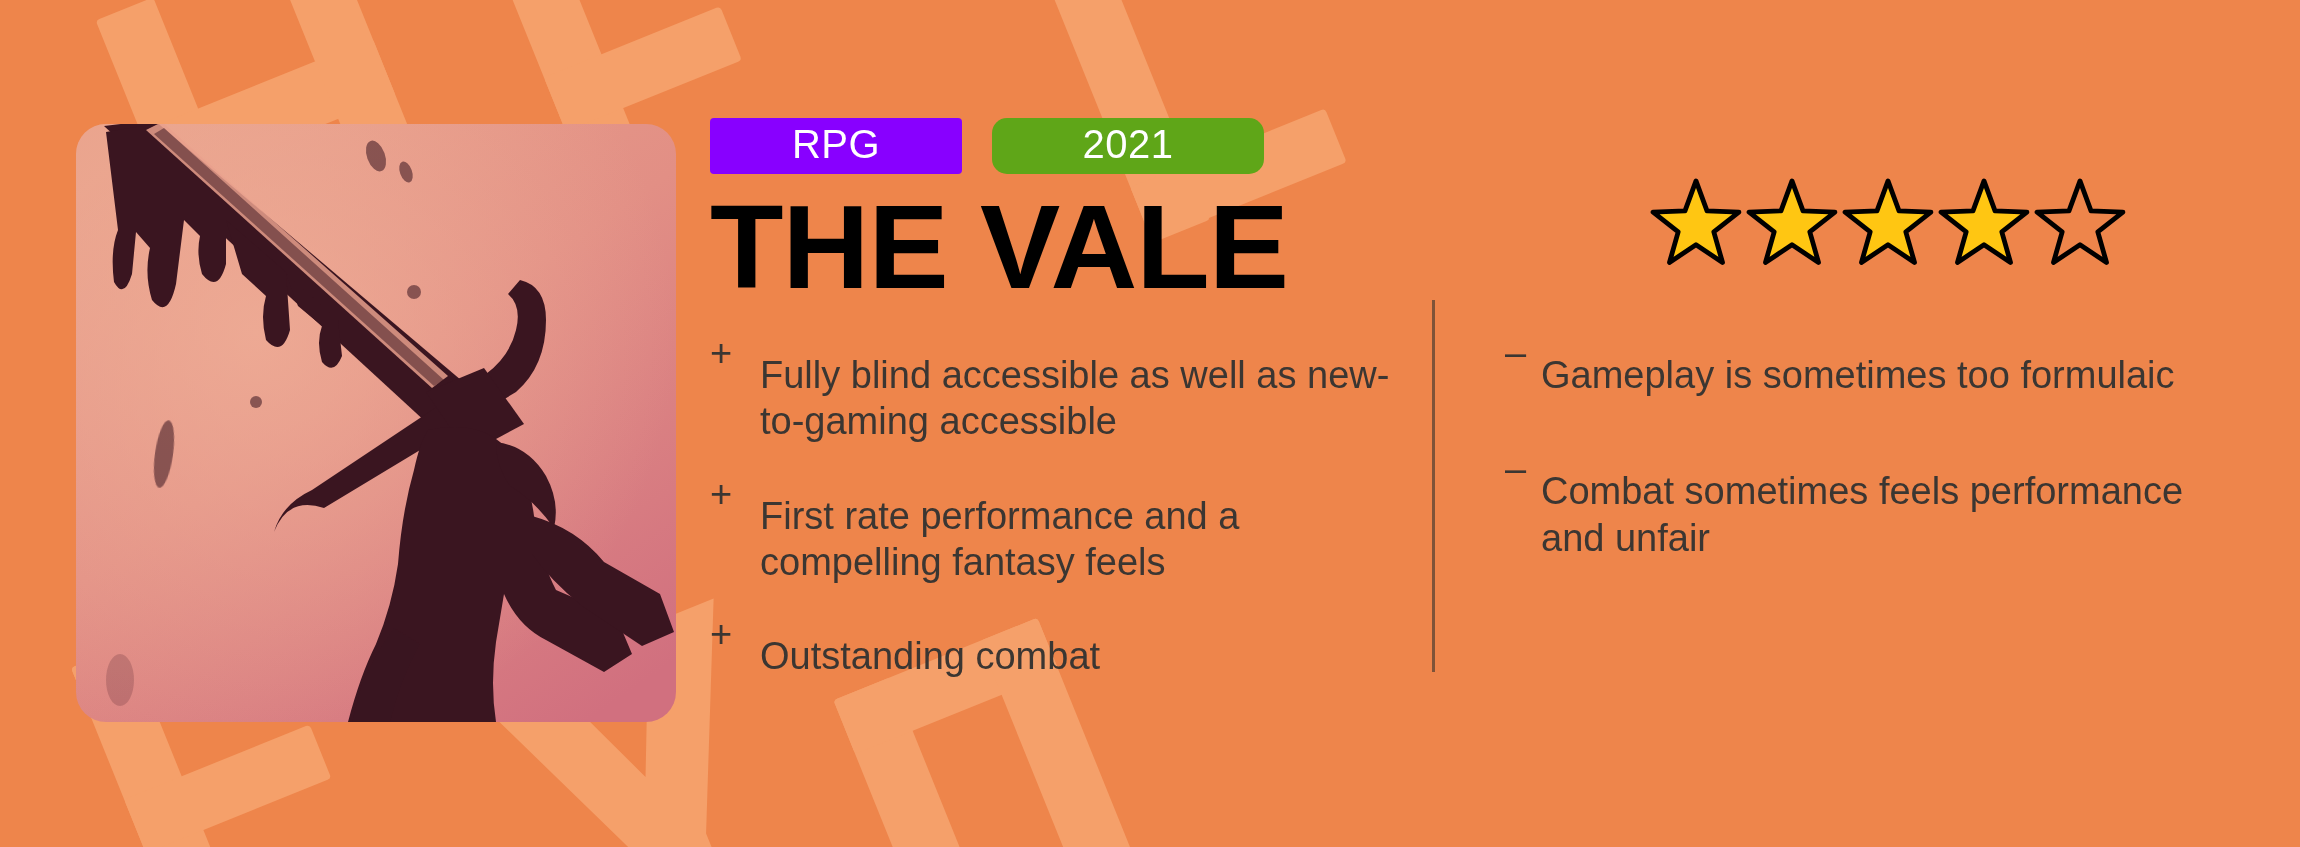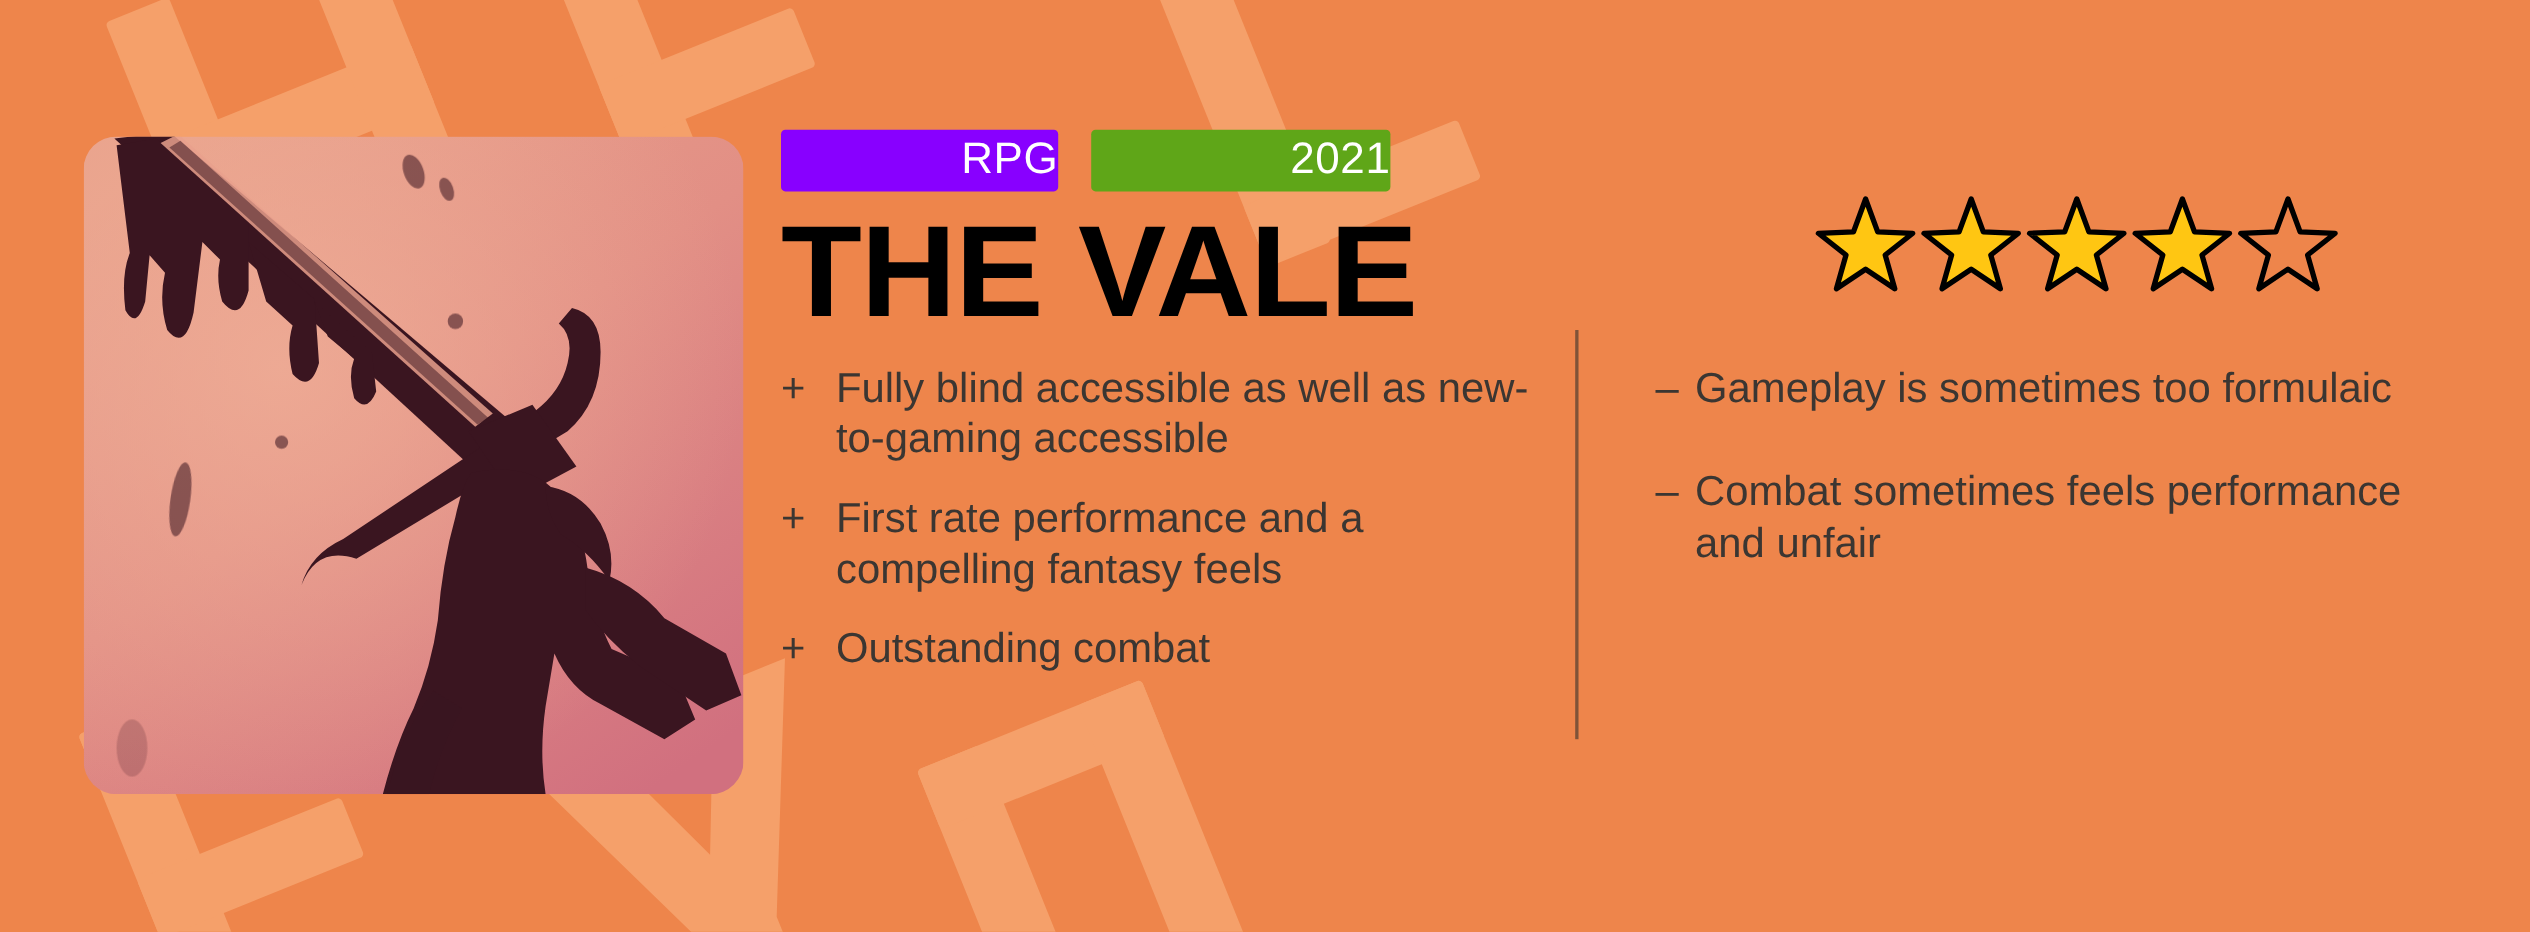--- a/index.html
+++ b/index.html
@@ -28,26 +28,26 @@
   
   #center { position:absolute; left:710px; top:118px; width:700px; }
 
   .badge-row { display:flex; gap:30px; align-items:center; }
   .badge {
     border-radius:4px;
     color:#ffffff;
     font-size:40px;
     font-weight:400;
     letter-spacing:0.5px;
-    text-align:right;
+    text-align:center;
     padding:6px 0 10px 0;
     line-height:1.0;
   }
   #badge-genre { background:#8800ff; width:252px; }
-  #badge-year  { background:#5fa618; width:272px; }
+  #badge-year  { background:#5fa618; width:272px;border-radius:15px; }
 
   #title {
     margin-top:14px;
     font-family:"Liberation Sans", sans-serif;
     font-size:118px;
     font-weight:bold;
     color:#000000;
     letter-spacing:-1px;
     line-height:1.0;
     white-space:nowrap;
@@ -64,21 +64,21 @@
     font-size:38px;
     line-height:1.22;
   }
   .pt .mark {
     flex:0 0 auto;
     width:50px;
     font-size:38px;
     line-height:1.22;
     color:#3b3632;
   }
-  .pt .txt { flex:1 1 auto; }
+  .pt .txt { flex:1 1 auto;margin-top:22px; }
 
   
   #divider {
     position:absolute;
     left:1432px; top:300px;
     width:3px; height:372px;
     background:#6b4a35;
     opacity:.85;
   }
 

